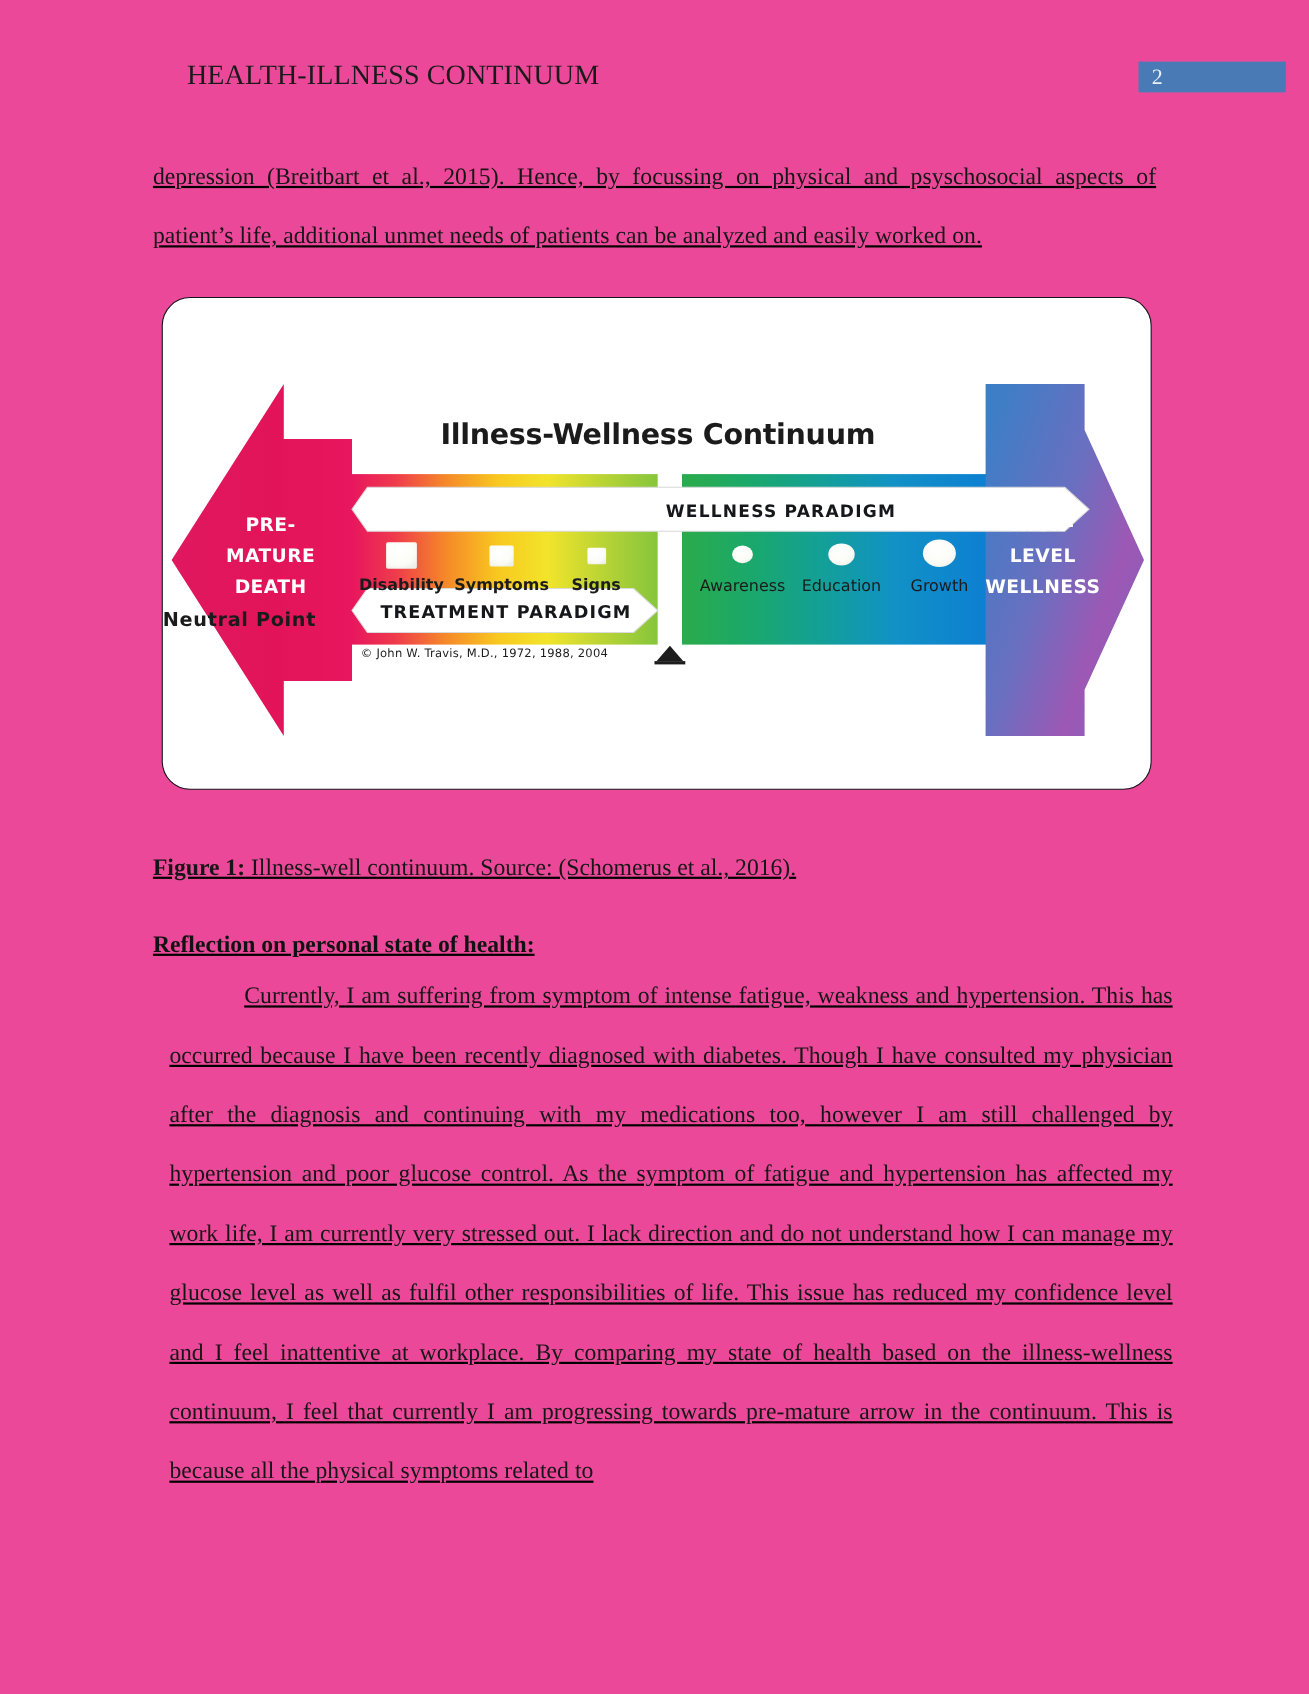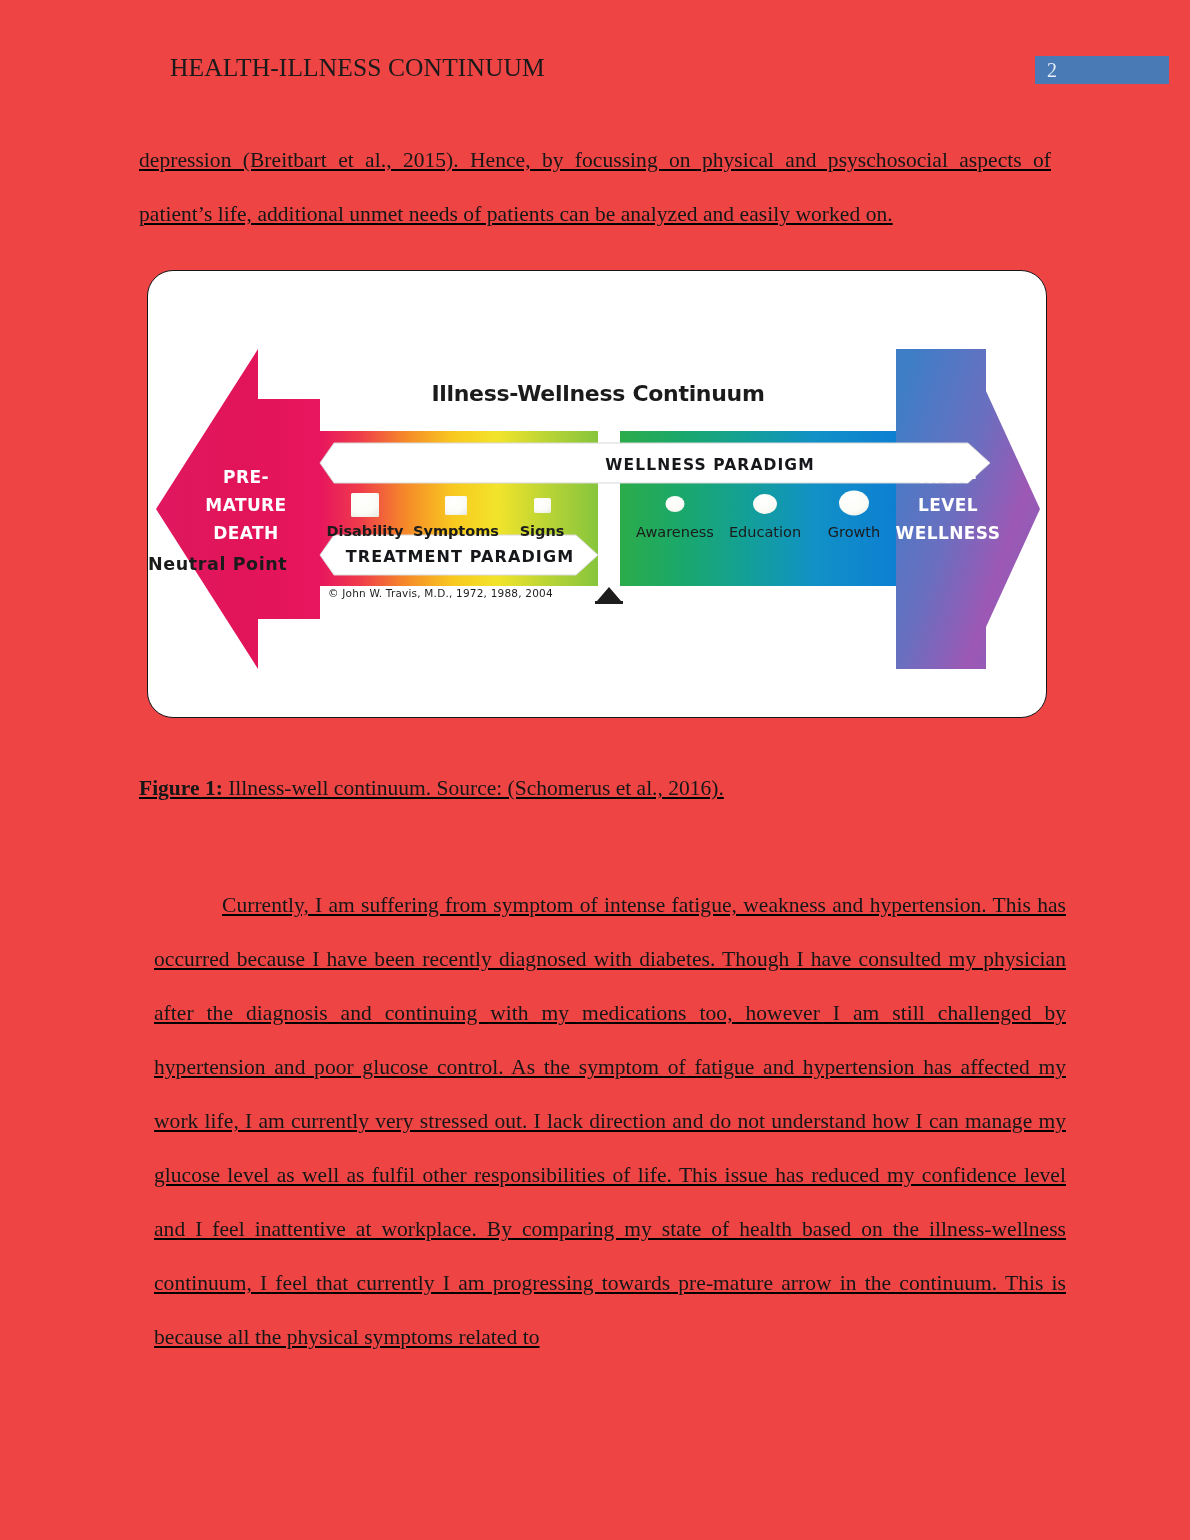--- a/index.html
+++ b/index.html
@@ -14,21 +14,21 @@
     position: relative;
     font-family: "Liberation Serif", "DejaVu Serif", serif;
     color: #000000;
     overflow: hidden;
   }
 
   
   .page {
     position: absolute;
     inset: 0;
-    background: #ef4444;
+    background: #ec4899;
   }
 
   
   .doc-header {
     position: absolute;
     left: 0;
     top: 52px;
     width: 1190px;
     height: 40px;
   }
@@ -117,21 +117,21 @@
     height: 448px;
     font-family: "DejaVu Sans", "Liberation Sans", sans-serif;
   }
 
   .diag-title {
     position: absolute;
     left: 0;
     top: 110px;
     width: 900px;
     text-align: center;
-    font-size: 22px;
+    font-size: 26px;
     font-weight: bold;
     letter-spacing: -0.3px;
     color: #1b1b1b;
   }
 
   
   .diag-svg {
     position: absolute;
     left: 0;
     top: 0;
@@ -271,18 +271,21 @@
         <div class="np-title">Neutral Point</div>
       </div>
 
     </div>
   </div>
 
   <div class="col" style="top:773px;">
     <p class="caption"><b>Figure 1:</b><span> Illness-well continuum. Source: (Schomerus et al., 2016).</span></p>
   </div>
 
+  <div class="col" style="top:843px;">
+    <p class="section-head">Reflection on personal state of health:</p>
+  </div>
 
   <div class="col" style="top:878px;margin-left:15px;">
     <p class="body"><span class="indent"></span><span>Currently, I am suffering from symptom of intense fatigue, weakness and hypertension. This has occurred because I have been recently diagnosed with diabetes. Though I have consulted my physician after the diagnosis and continuing with my medications too, however I am still challenged by hypertension and poor glucose control. As the symptom of fatigue and hypertension has affected my work life, I am currently very stressed out. I lack direction and do not understand how I can manage my glucose level as well as fulfil other responsibilities of life. This issue has reduced my confidence level and I feel inattentive at workplace. By comparing my state of health based on the illness-wellness continuum, I feel that currently I am progressing towards pre-mature arrow in the continuum. This is because all the physical symptoms related to</span></p>
   </div>
 
 </div>
 
 </body></html>

